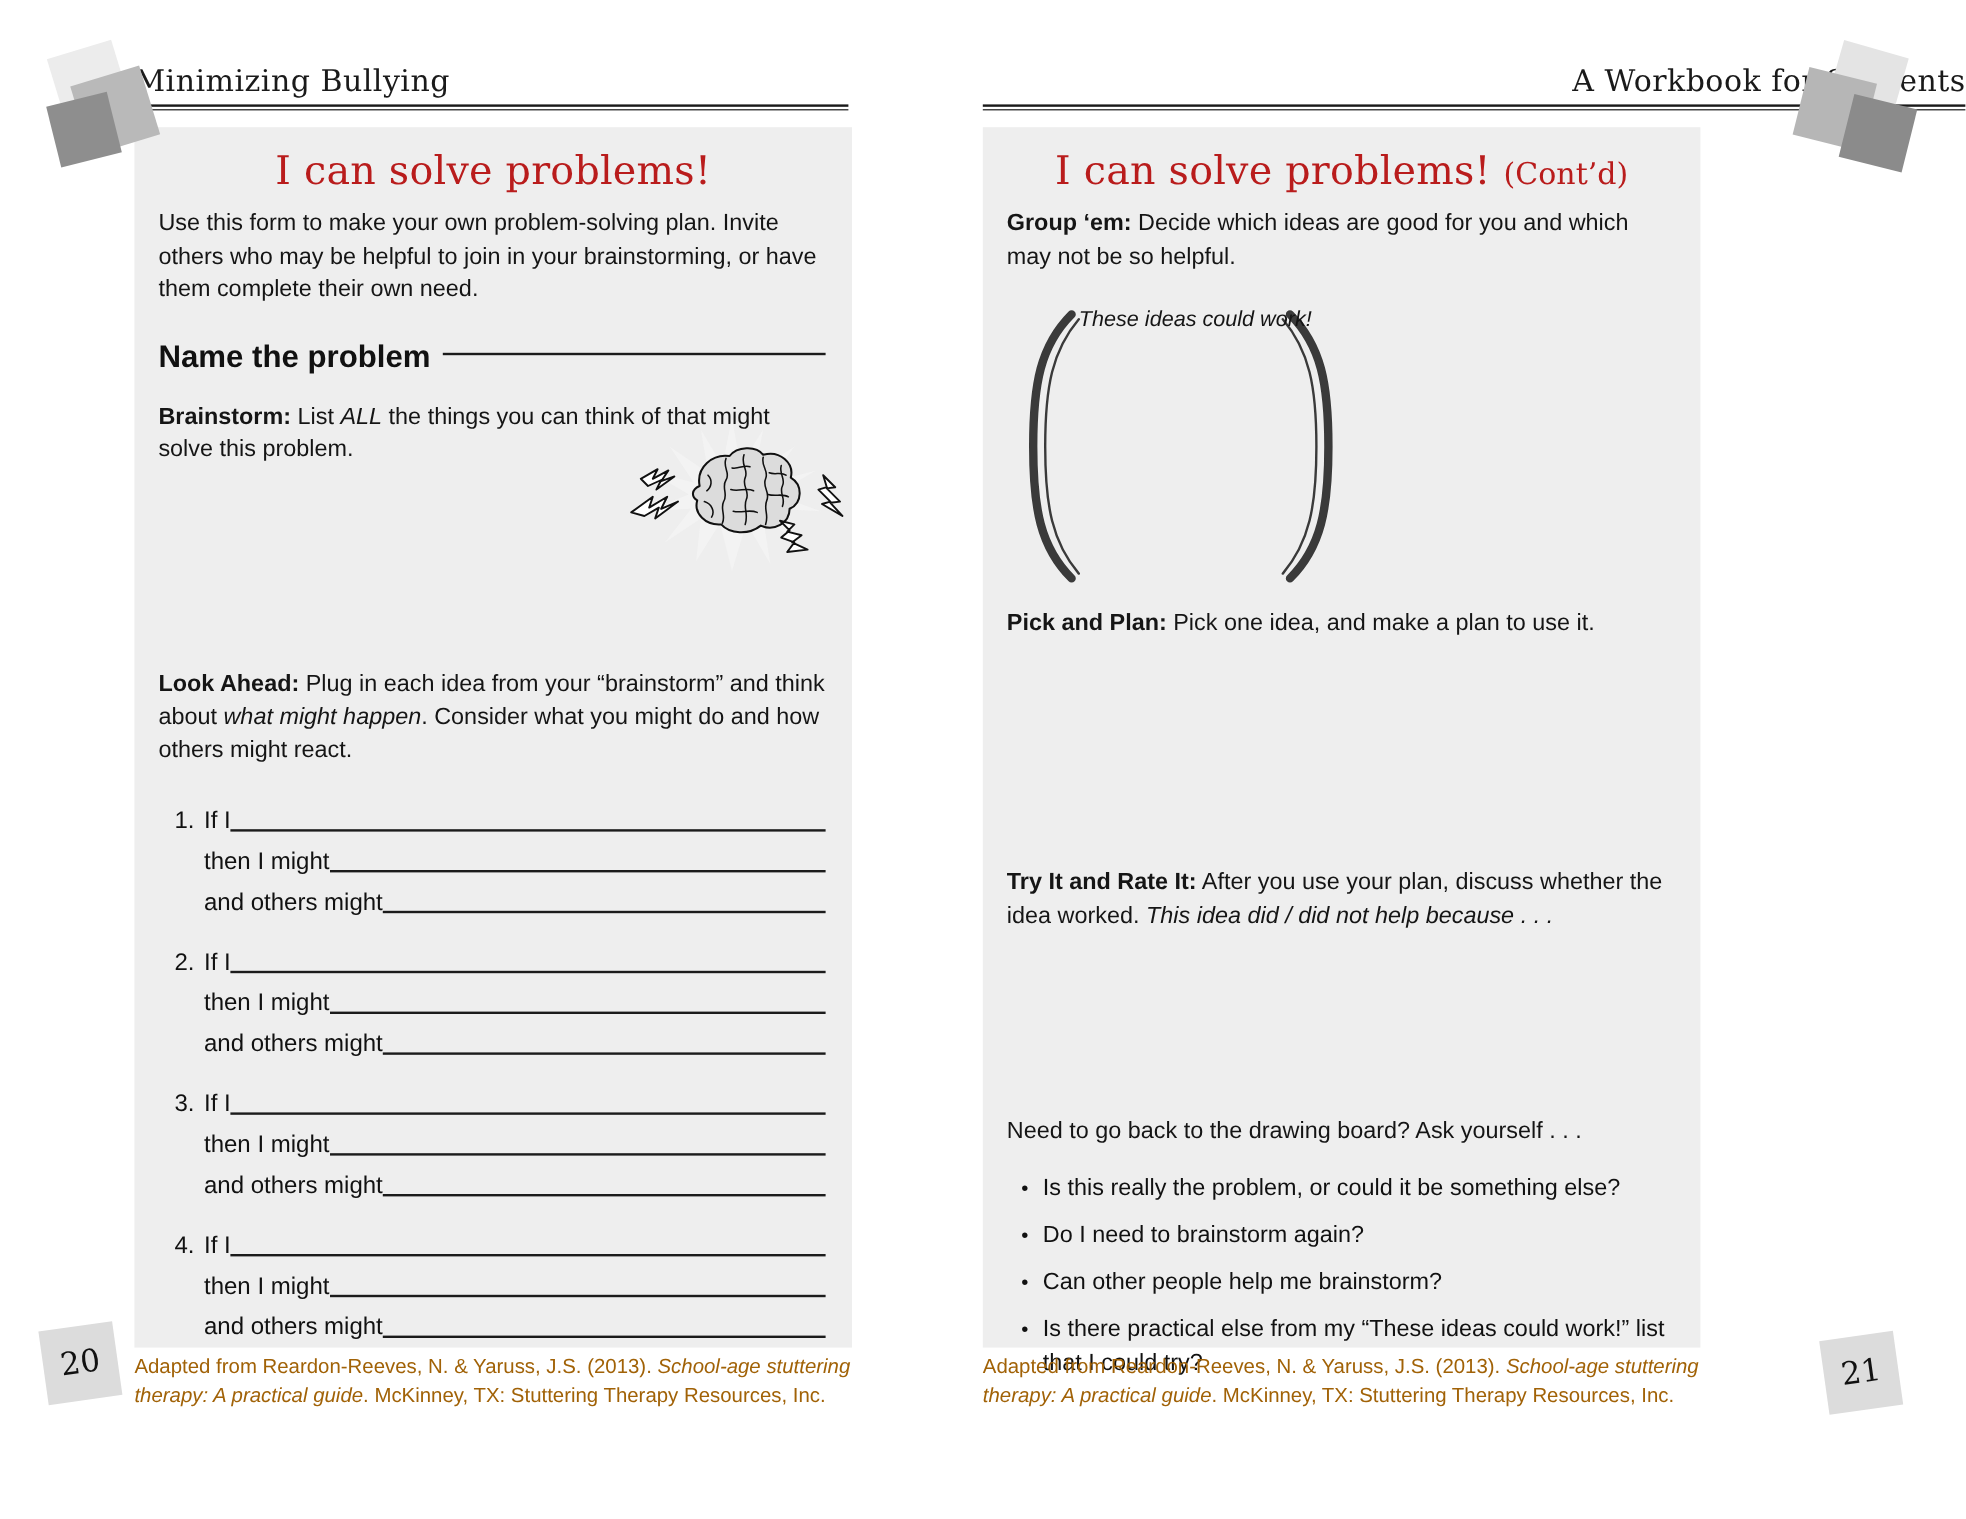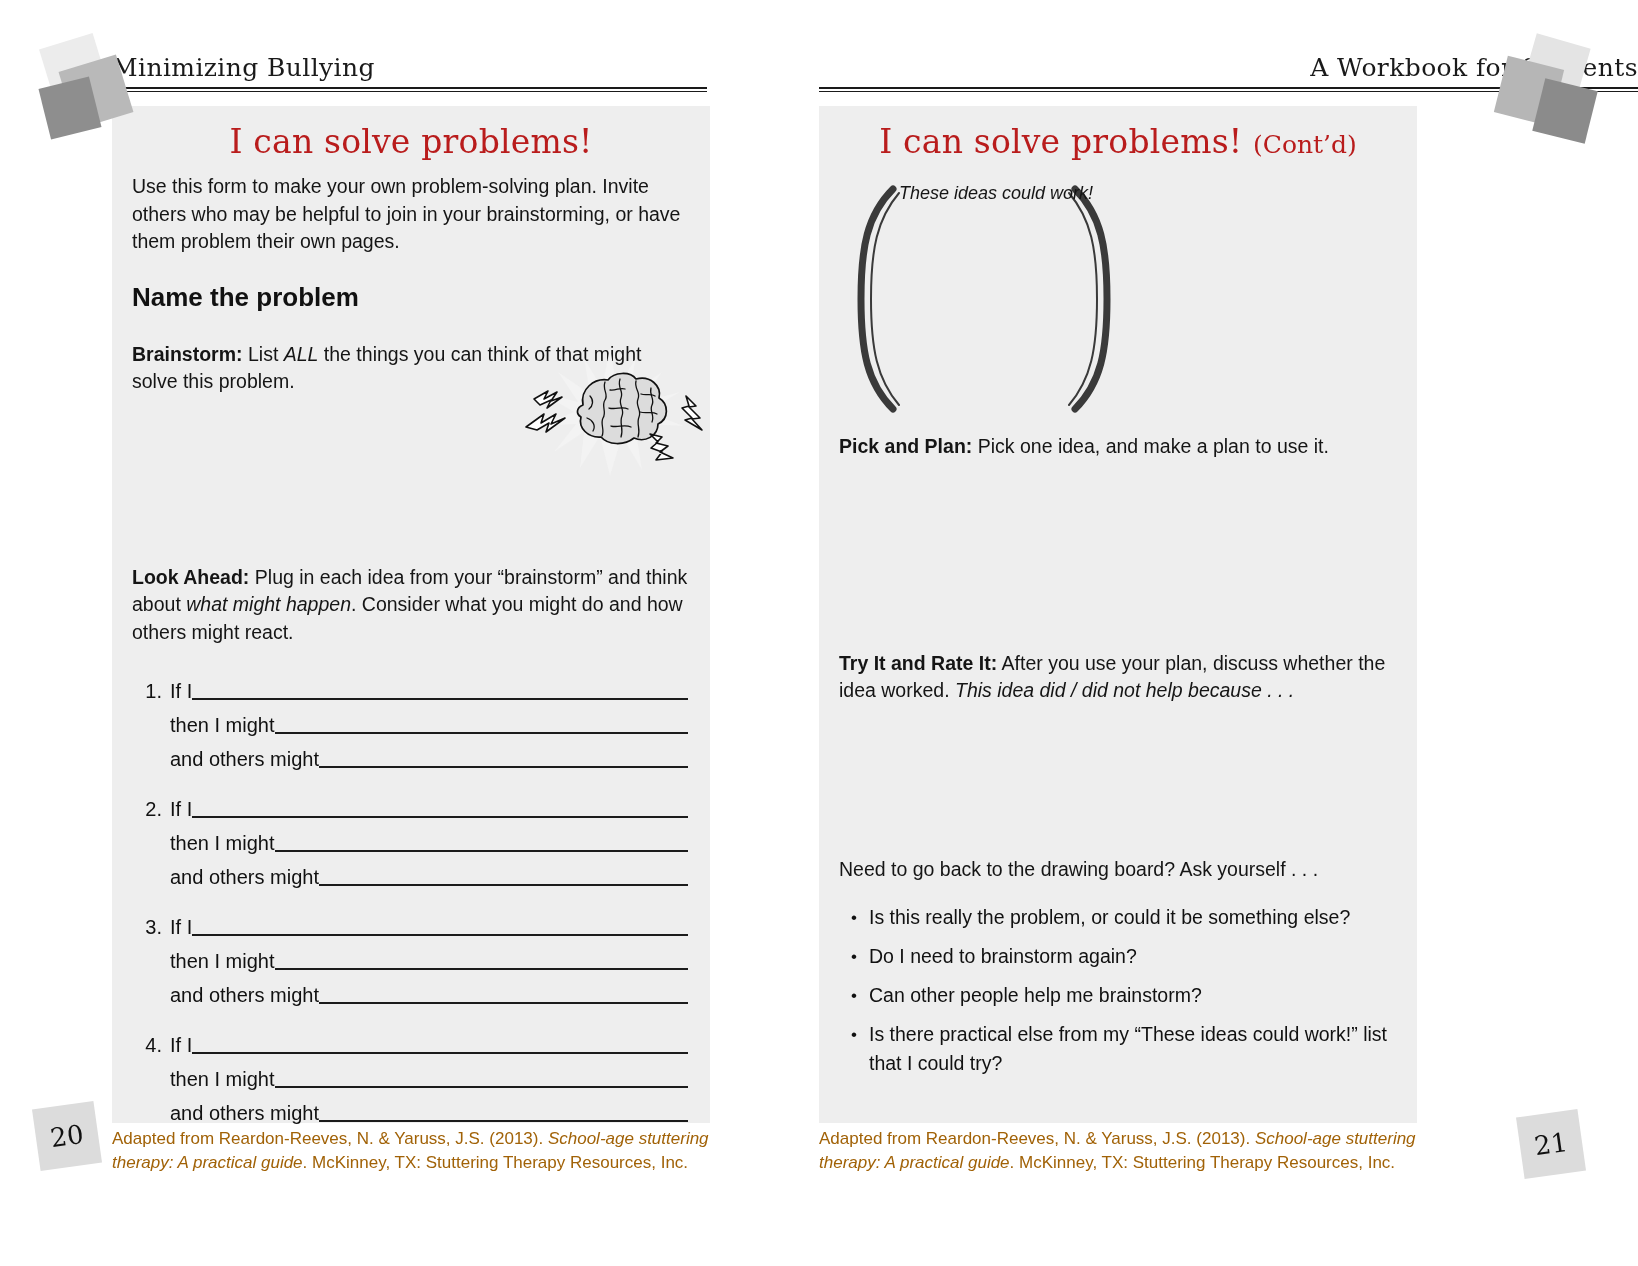--- a/index.html
+++ b/index.html
@@ -103,23 +103,22 @@
     padding-right: 22px;
   }
   .b { font-weight: bold; }
   .i { font-style: italic; }
 
   .lead { margin-top: 12px; }
 
   
   .name-row {
     display: flex;
-    align-items: flex-start;
+    align-items: center;
     margin-top: 26px;
-    flex-direction: column;
   }
   .name-label {
     font-size: 26px;
     font-weight: bold;
     white-space: nowrap;
     line-height: 30px;
   }
   .name-rule {
     flex: 1;
     border-bottom: 2.2px solid #1b1b1b;
@@ -265,21 +264,21 @@
     <div class="runhead runhead-left">
       <div class="runhead-text">Minimizing Bullying</div>
       <div class="runhead-rule"></div>
     </div>
 
     <div class="panel panel-left">
 
       <div class="ws-title">I can solve problems!</div>
 
       <div class="pad">
-        <p class="body-text lead">Use this form to make your own problem-solving plan. Invite others who may be helpful to join in your brainstorming, or have them problem their own pages.</p>
+        <p class="body-text lead">Use this form to make your own problem-solving plan. Invite others who may be helpful to join in your brainstorming, or have them complete their own need.</p>
 
         <div class="name-row">
           <span class="name-label">Name the problem</span>
           <span class="name-rule"></span>
         </div>
 
         <p class="body-text sect">
           <span class="b">Brainstorm:</span><span> List </span><span class="i">ALL</span><span> the things you can think of that might solve this problem.</span>
         </p>
       </div>
@@ -412,20 +411,23 @@
     </div>
 
     <div class="panel panel-right">
 
       <div class="ws-title">
         <span>I can solve problems!</span>
         <span class="contd">(Cont’d)</span>
       </div>
 
       <div class="pad">
+        <p class="body-text lead">
+          <span class="b">Group ‘em:</span><span> Decide which ideas are good for you and which may not be so helpful.</span>
+        </p>
 
         <div class="group-area">
 
           <div class="bracket-pair bp-1">
             <svg viewBox="0 0 266 228" width="266" height="228" aria-hidden="true">
               <g fill="none" stroke="#3a3a3a" stroke-linecap="round">
                 <path d="M42 4 C16 30 10 62 10 114 C10 166 16 198 42 224" stroke-width="7"></path>
                 <path d="M48 8 C26 34 20 64 20 114 C20 164 26 194 48 220" stroke-width="2"></path>
                 <path d="M224 4 C250 30 256 62 256 114 C256 166 250 198 224 224" stroke-width="7"></path>
                 <path d="M218 8 C240 34 246 64 246 114 C246 164 240 194 218 220" stroke-width="2"></path>

